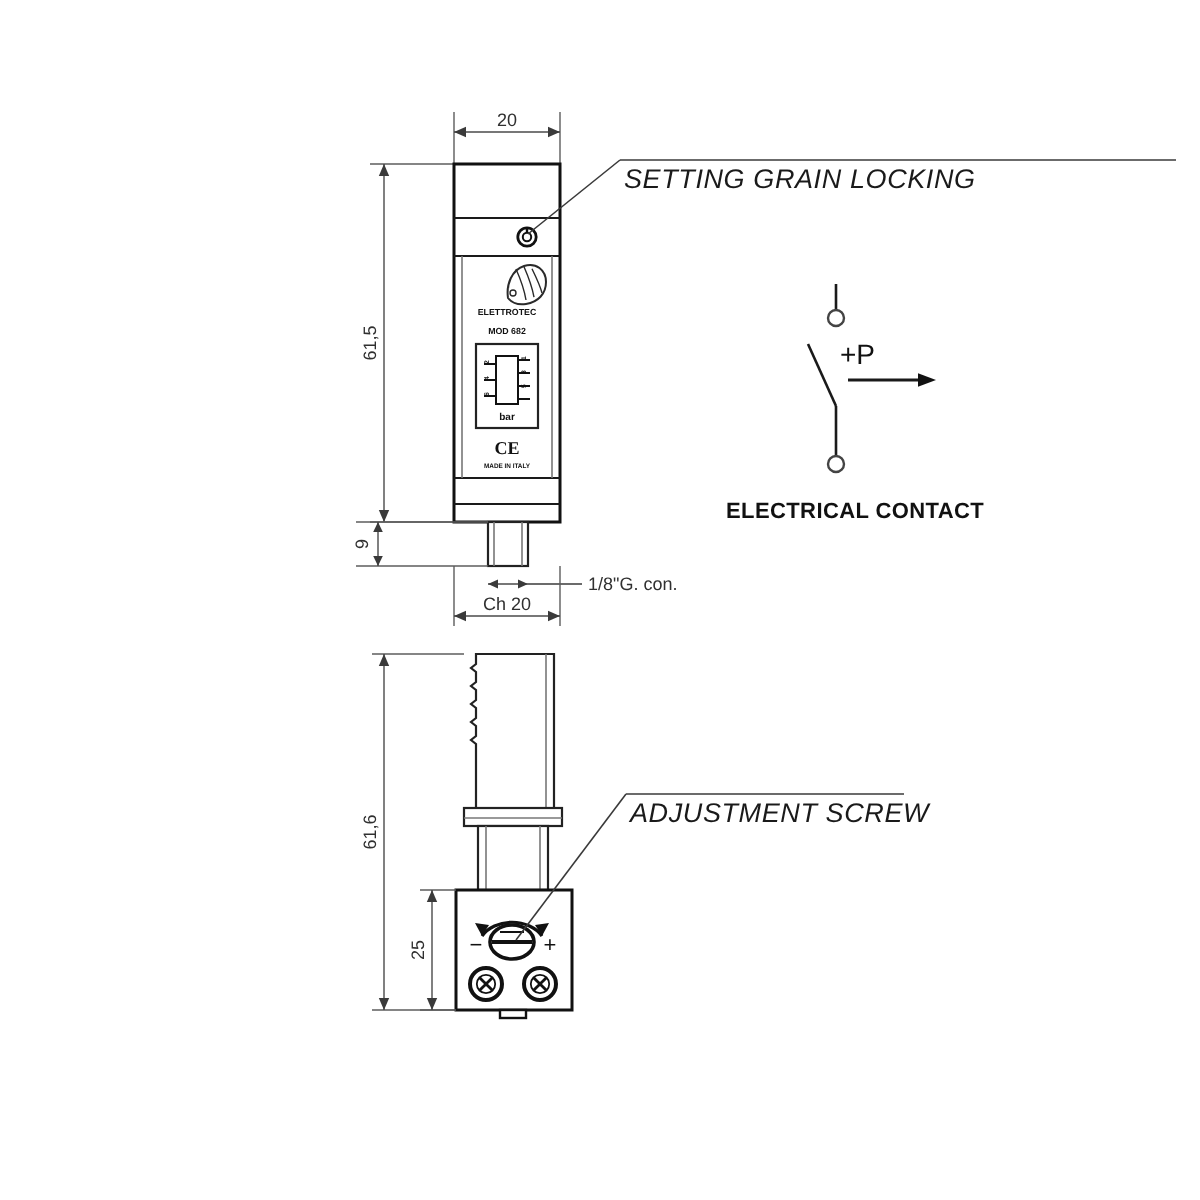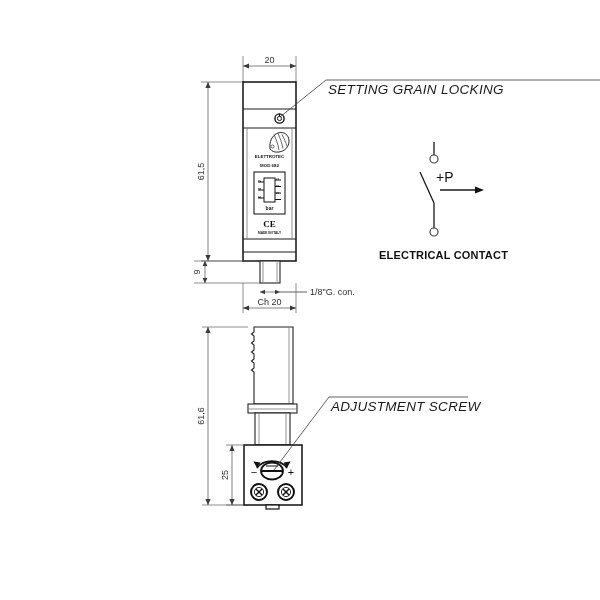--- a/index.html
+++ b/index.html
@@ -9,21 +9,21 @@
   }
   body {
     width: 600px;
     height: 600px;
     font-family: "Liberation Sans", sans-serif;
     overflow: hidden;
     position: relative;
   }
   #sheet {
     position: absolute;
-    left: 16px;
+    left: 0;
     top: 0;
     width: 580px;
     height: 600px;
   }
   svg { display: block; }
   .ln { stroke: #1a1a1a; fill: none; }
   .thin { stroke: #5c5c5c; stroke-width: 0.7; fill: none; }
   .dim { stroke: #4a4a4a; stroke-width: 0.7; fill: none; }
   .lead { stroke: #3a3a3a; stroke-width: 0.8; fill: none; }
   .body-ln { stroke: #111111; stroke-width: 1.5; fill: #ffffff; }

